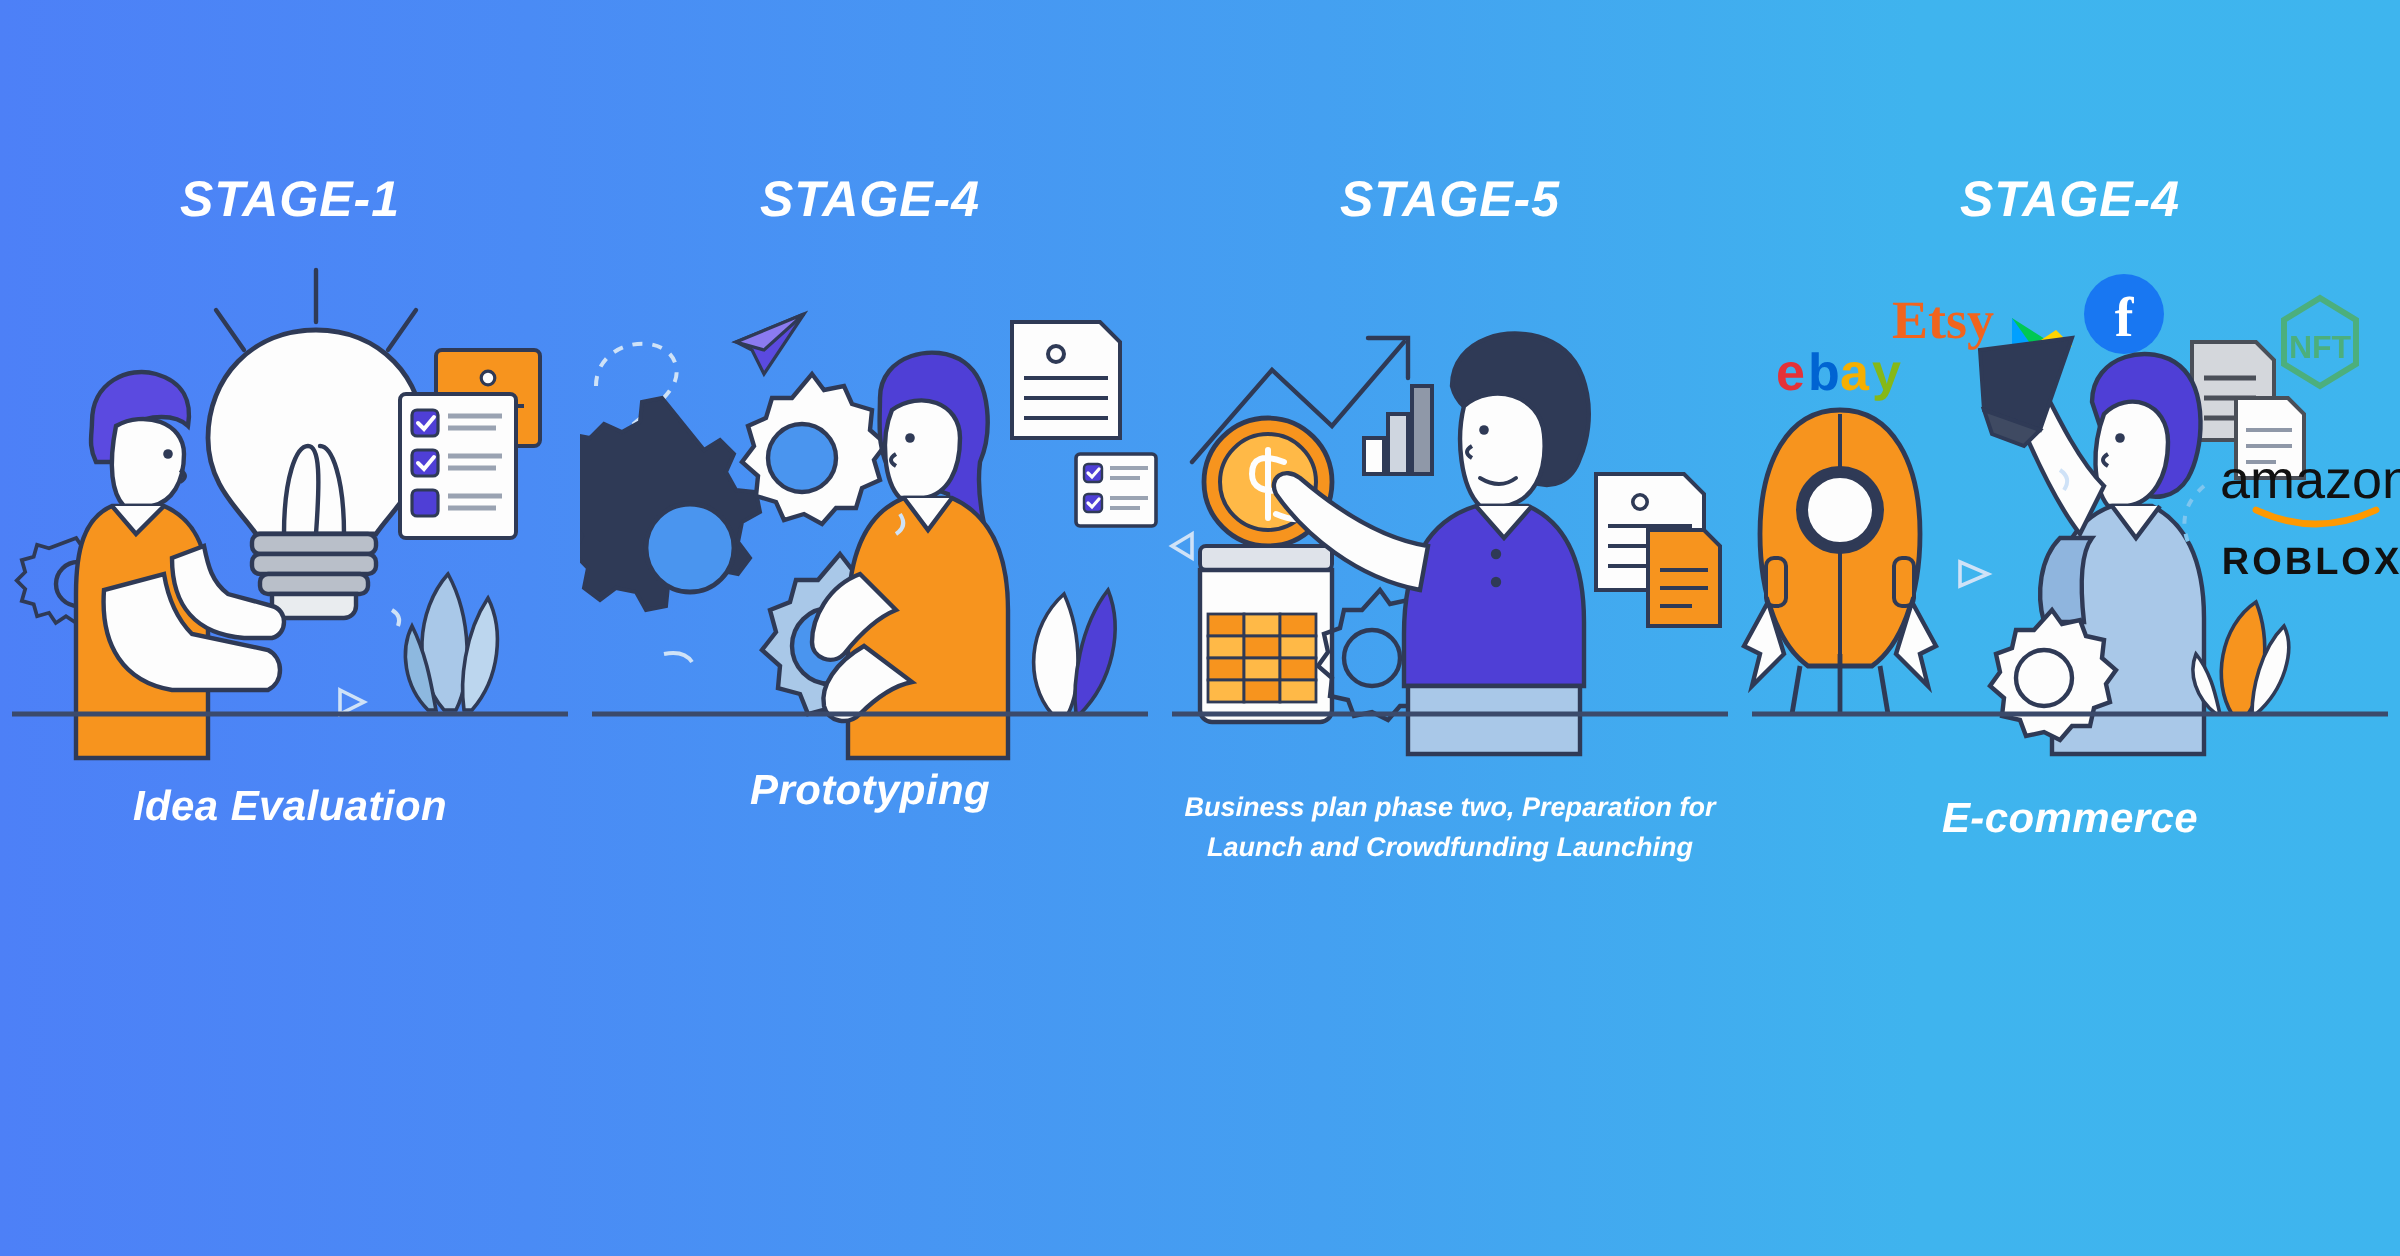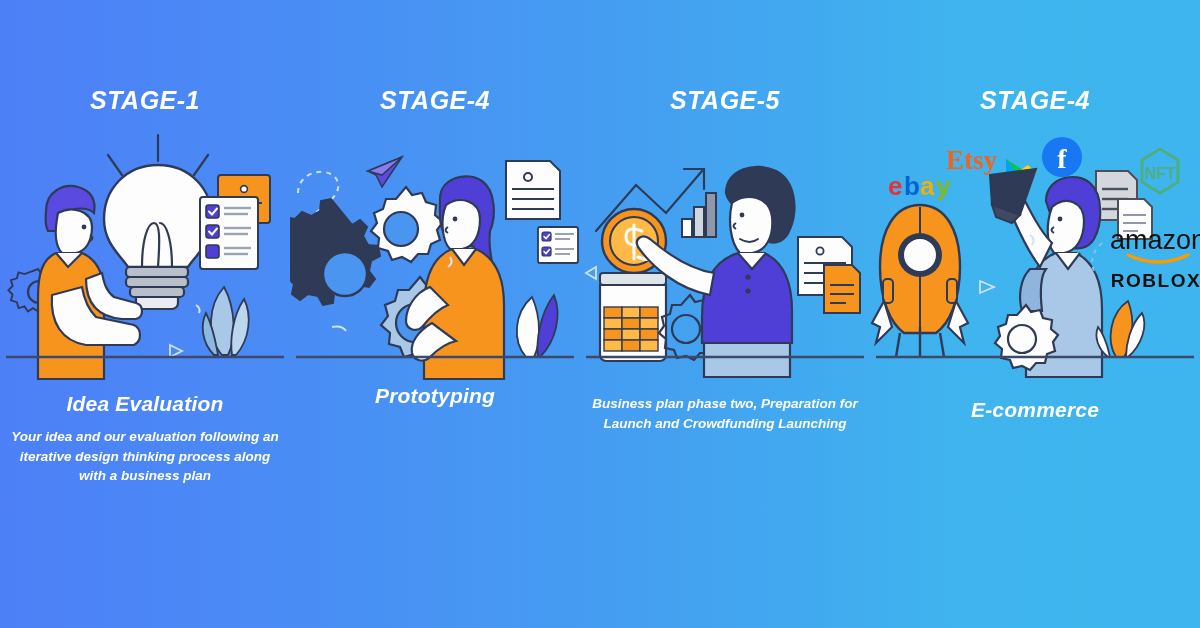--- a/index.html
+++ b/index.html
@@ -146,21 +146,20 @@
             <path d="M236 228 C250 212 252 188 244 172 C232 190 230 214 232 228 Z" fill="#bcd6ee" stroke="#2f3a56" stroke-width="1.8"></path>
             <path d="M214 228 C202 216 200 198 206 186 C214 202 216 218 218 228 Z" fill="#8db8df" stroke="#2f3a56" stroke-width="1.8"></path>
           </g>
           <path d="M170 218 l12 6 -12 6 z" fill="none" stroke="#cfe2f7" stroke-width="1.8"></path>
           <path d="M196 178 q5 3 3 8" fill="none" stroke="#cfe2f7" stroke-width="2"></path>
 
           <line x1="6" y1="230" x2="284" y2="230" stroke="#3b4a6b" stroke-width="2.6"></line>
         </svg>
       </div>
       <div class="title">Idea Evaluation</div>
-      <div class="desc">Your idea and our evaluation following an iterative design thinking process along with a business plan</div>
     </div>
 
     <div class="col col-2">
       <div class="stage-label">STAGE-4</div>
       <div class="art">
         <svg viewBox="0 0 290 255" xmlns="http://www.w3.org/2000/svg">
 
           <path d="M8 66 C8 42 44 38 48 56 C52 74 18 84 14 102 C10 120 38 124 56 112" fill="none" stroke="#cfe2f7" stroke-width="2" stroke-dasharray="5 5"></path>
 
           <g>

